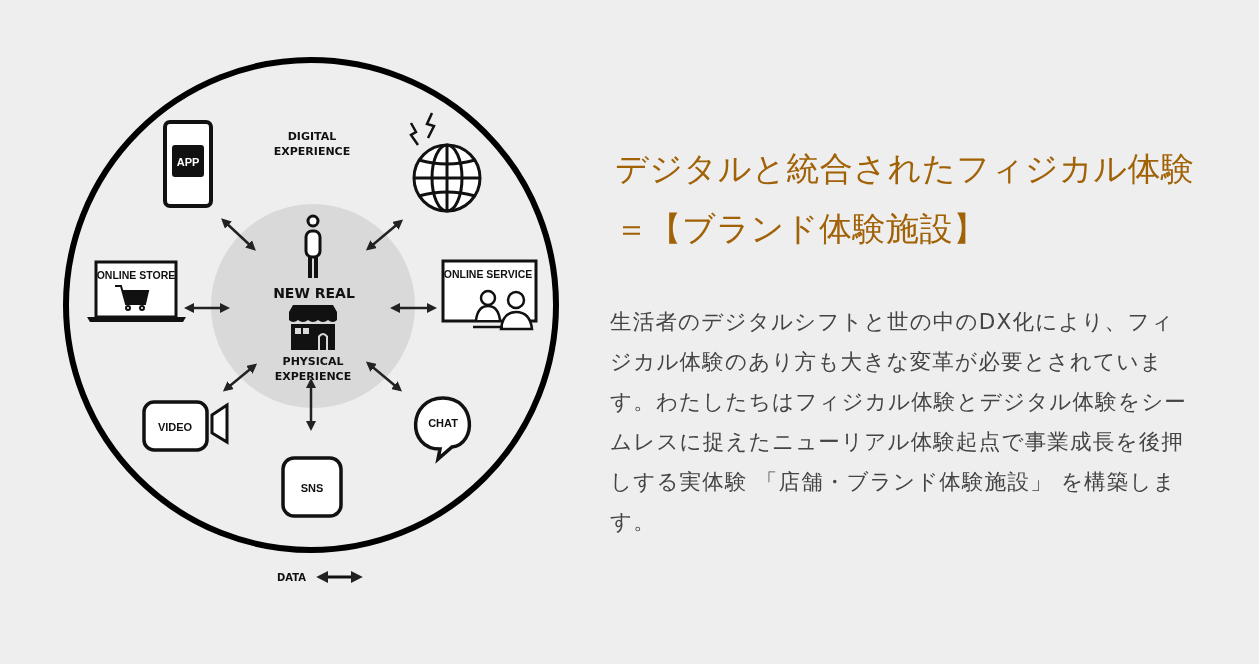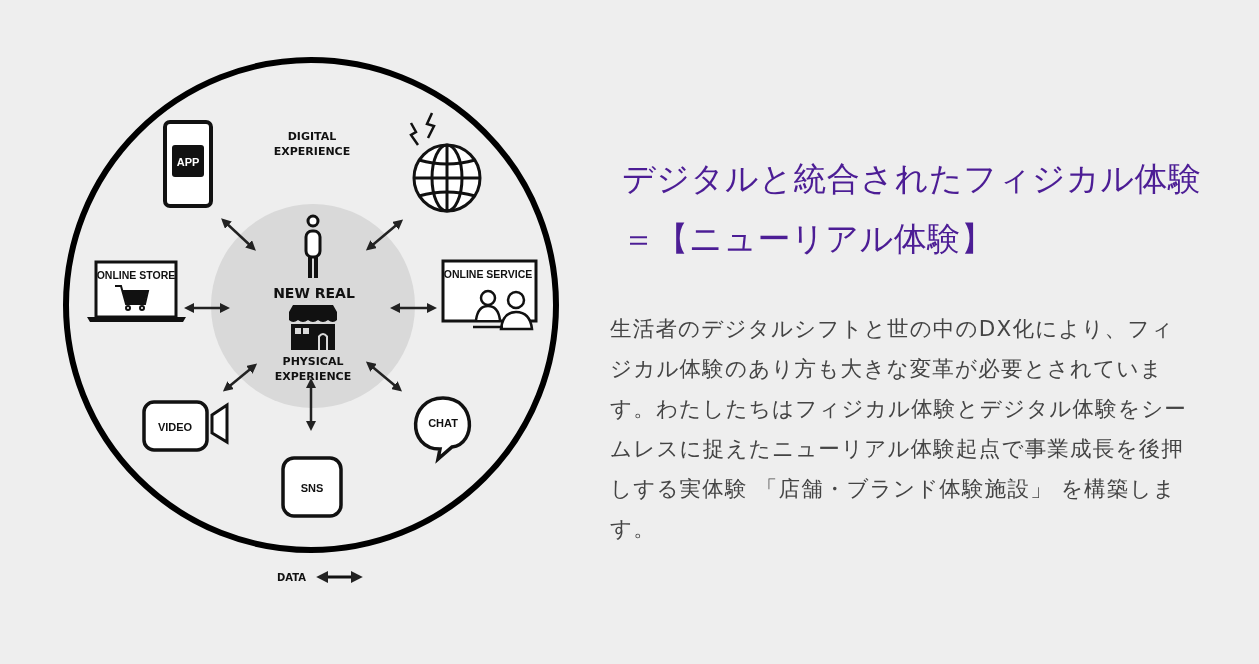--- a/index.html
+++ b/index.html
@@ -5,22 +5,22 @@
   html, body { margin:0; padding:0; }
   body {
     width:1259px; height:664px; background:#eeeeee; position:relative; overflow:hidden;
     font-family: "DejaVu Sans", sans-serif; color:#333;
   }
   #diagram { position:absolute; left:0; top:0; width:620px; height:552px; }
   .lbl { font-family:"DejaVu Sans", sans-serif; font-weight:bold; fill:#111; }
   .cond { font-family:"Liberation Sans", sans-serif; font-weight:bold; fill:#111; }
   #text-block { position:absolute; left:610px; top:137px; width:620px; }
   .heading {
-    font-family:Liberation Sans, sans-serif; font-size:33px; line-height:60px;
-    color:#4c1d95; font-weight:normal; margin:12px; letter-spacing:0.5px;
+    font-family:Liberation Mono, monospace; font-size:33px; line-height:60px;
+    color:#a16207; font-weight:normal; margin:5px; letter-spacing:0.5px;
   }
   .body-text {
     margin-top:40px; font-family:"DejaVu Sans", sans-serif; font-size:21.5px;
     line-height:40px; color:#444; width:580px; letter-spacing:1.2px;
   }
 </style>
 </head>
 <body>
 
 <div id="diagram">
@@ -129,16 +129,16 @@
     <g>
       <text class="lbl" x="277" y="581" font-size="10">DATA</text>
       <line x1="321" y1="577" x2="358" y2="577" stroke="#111" stroke-width="3" marker-start="url(#ah)" marker-end="url(#ah)"></line>
     </g>
   </svg>
 </div>
 
 <div id="text-block">
   <h2 class="heading">
     <span>デジタルと統合されたフィジカル体験</span><br>
-    <span>＝【ニューリアル体験】</span>
+    <span>＝【ブランド体験施設】</span>
   </h2>
   <p class="body-text">生活者のデジタルシフトと世の中のDX化により、フィジカル体験のあり方も大きな変革が必要とされています。わたしたちはフィジカル体験とデジタル体験をシームレスに捉えたニューリアル体験起点で事業成長を後押しする実体験 「店舗・ブランド体験施設」 を構築します。</p>
 </div>
 
 </body></html>

